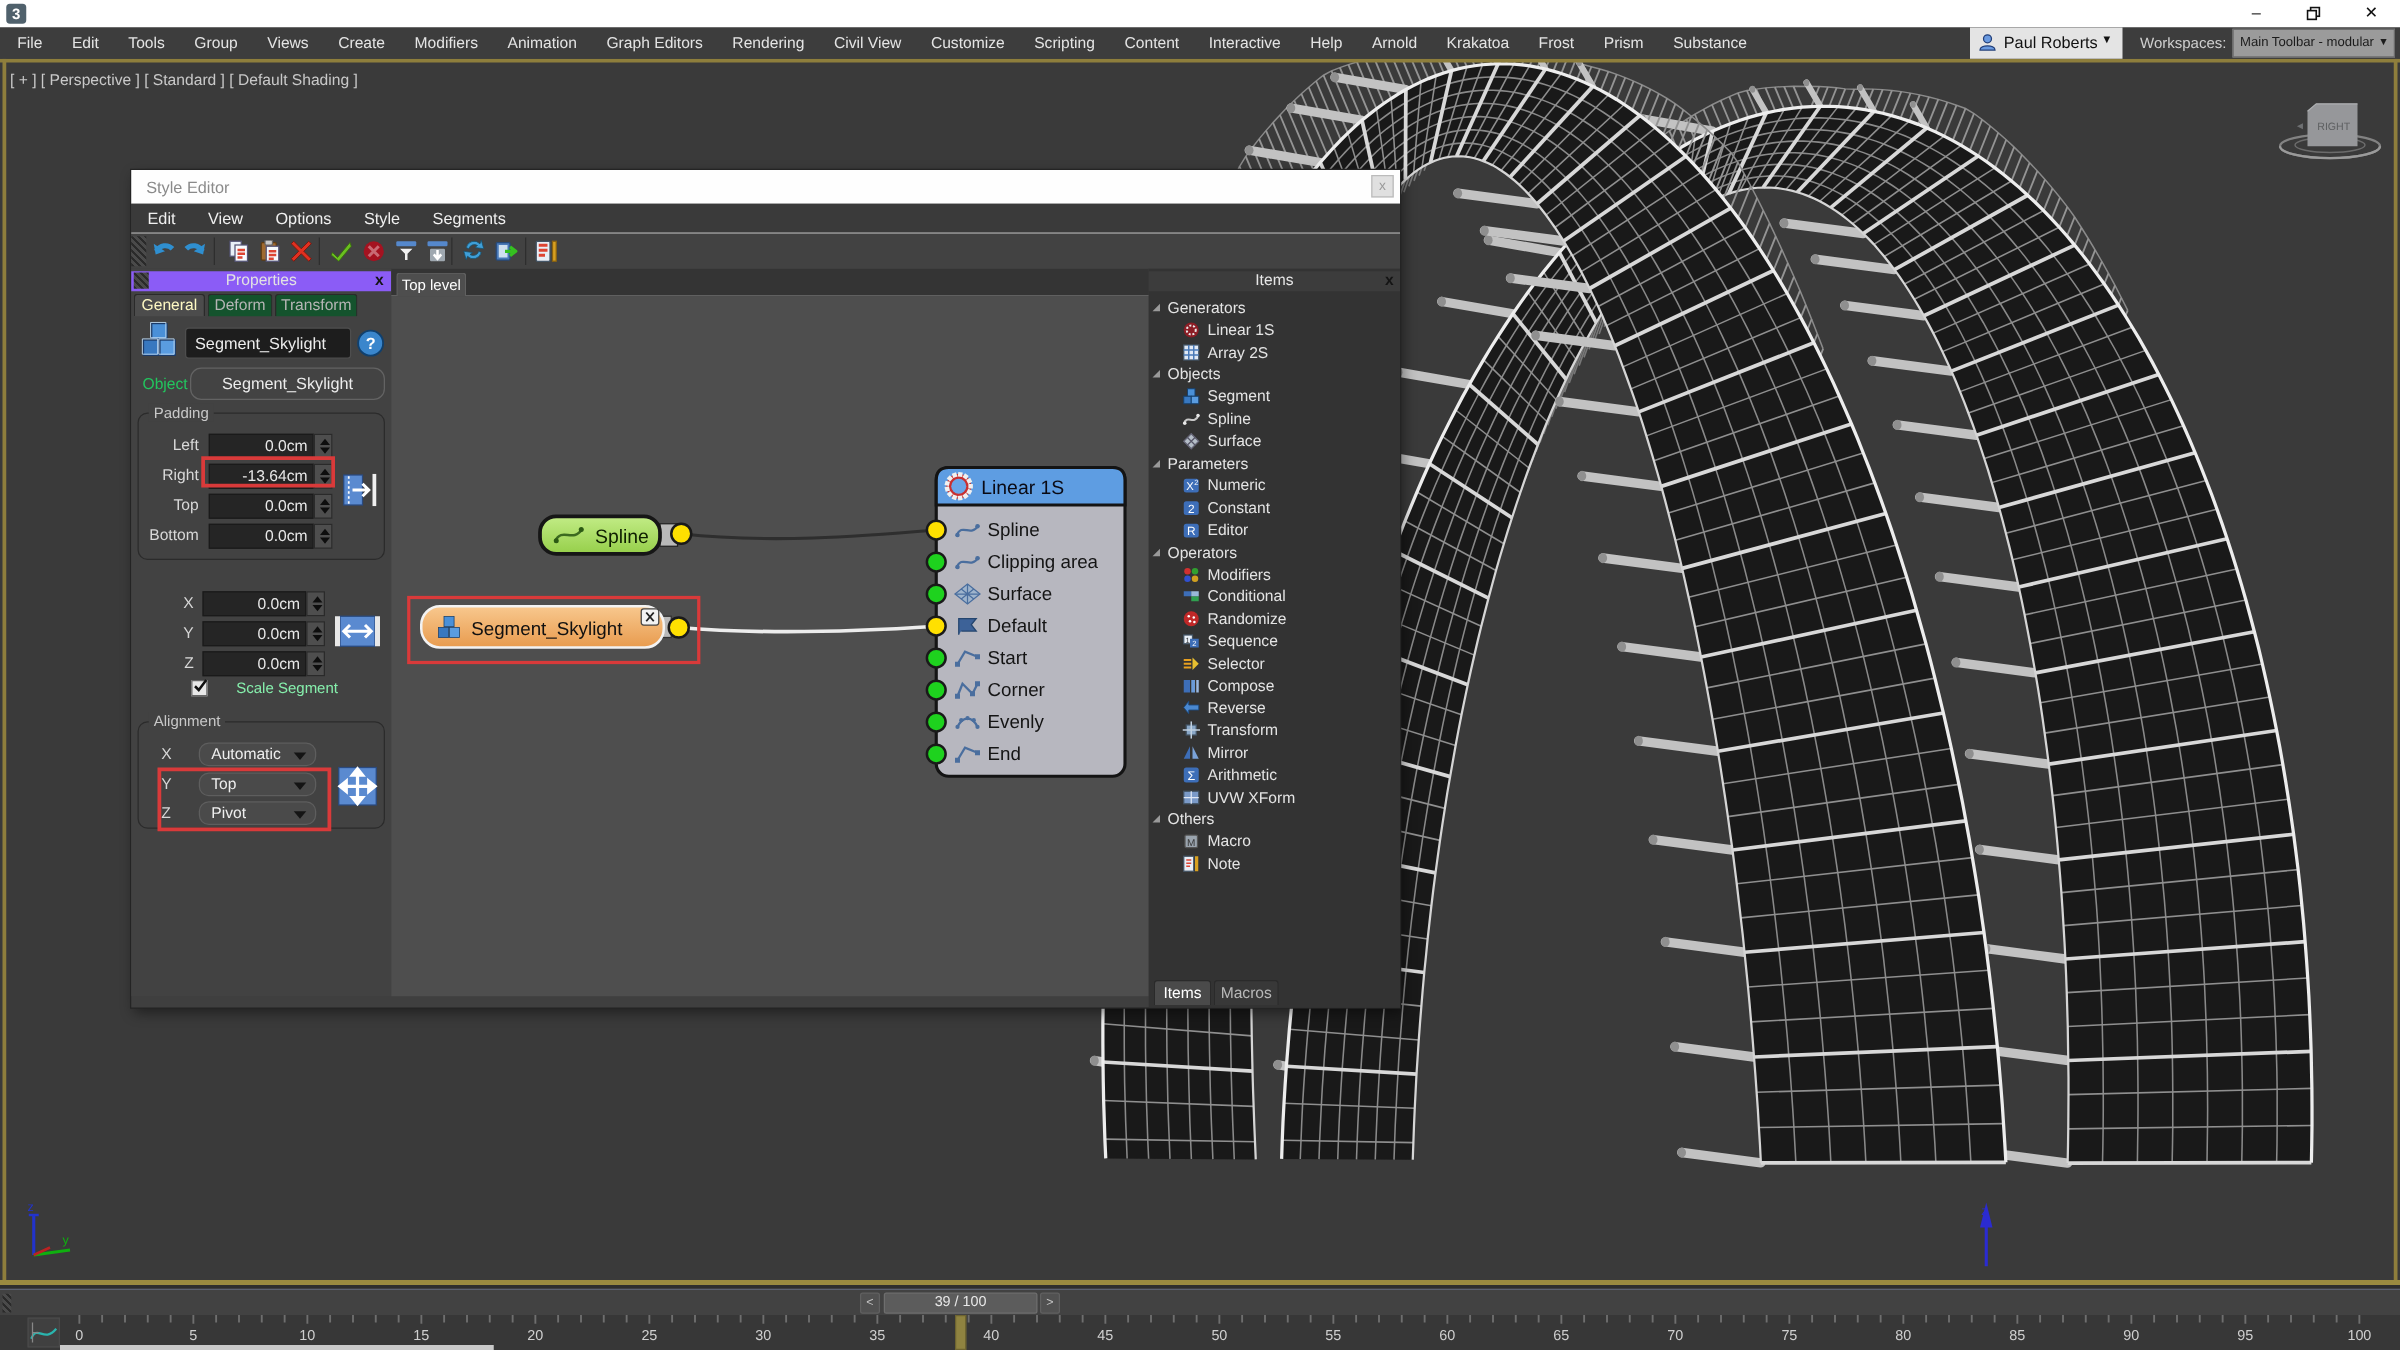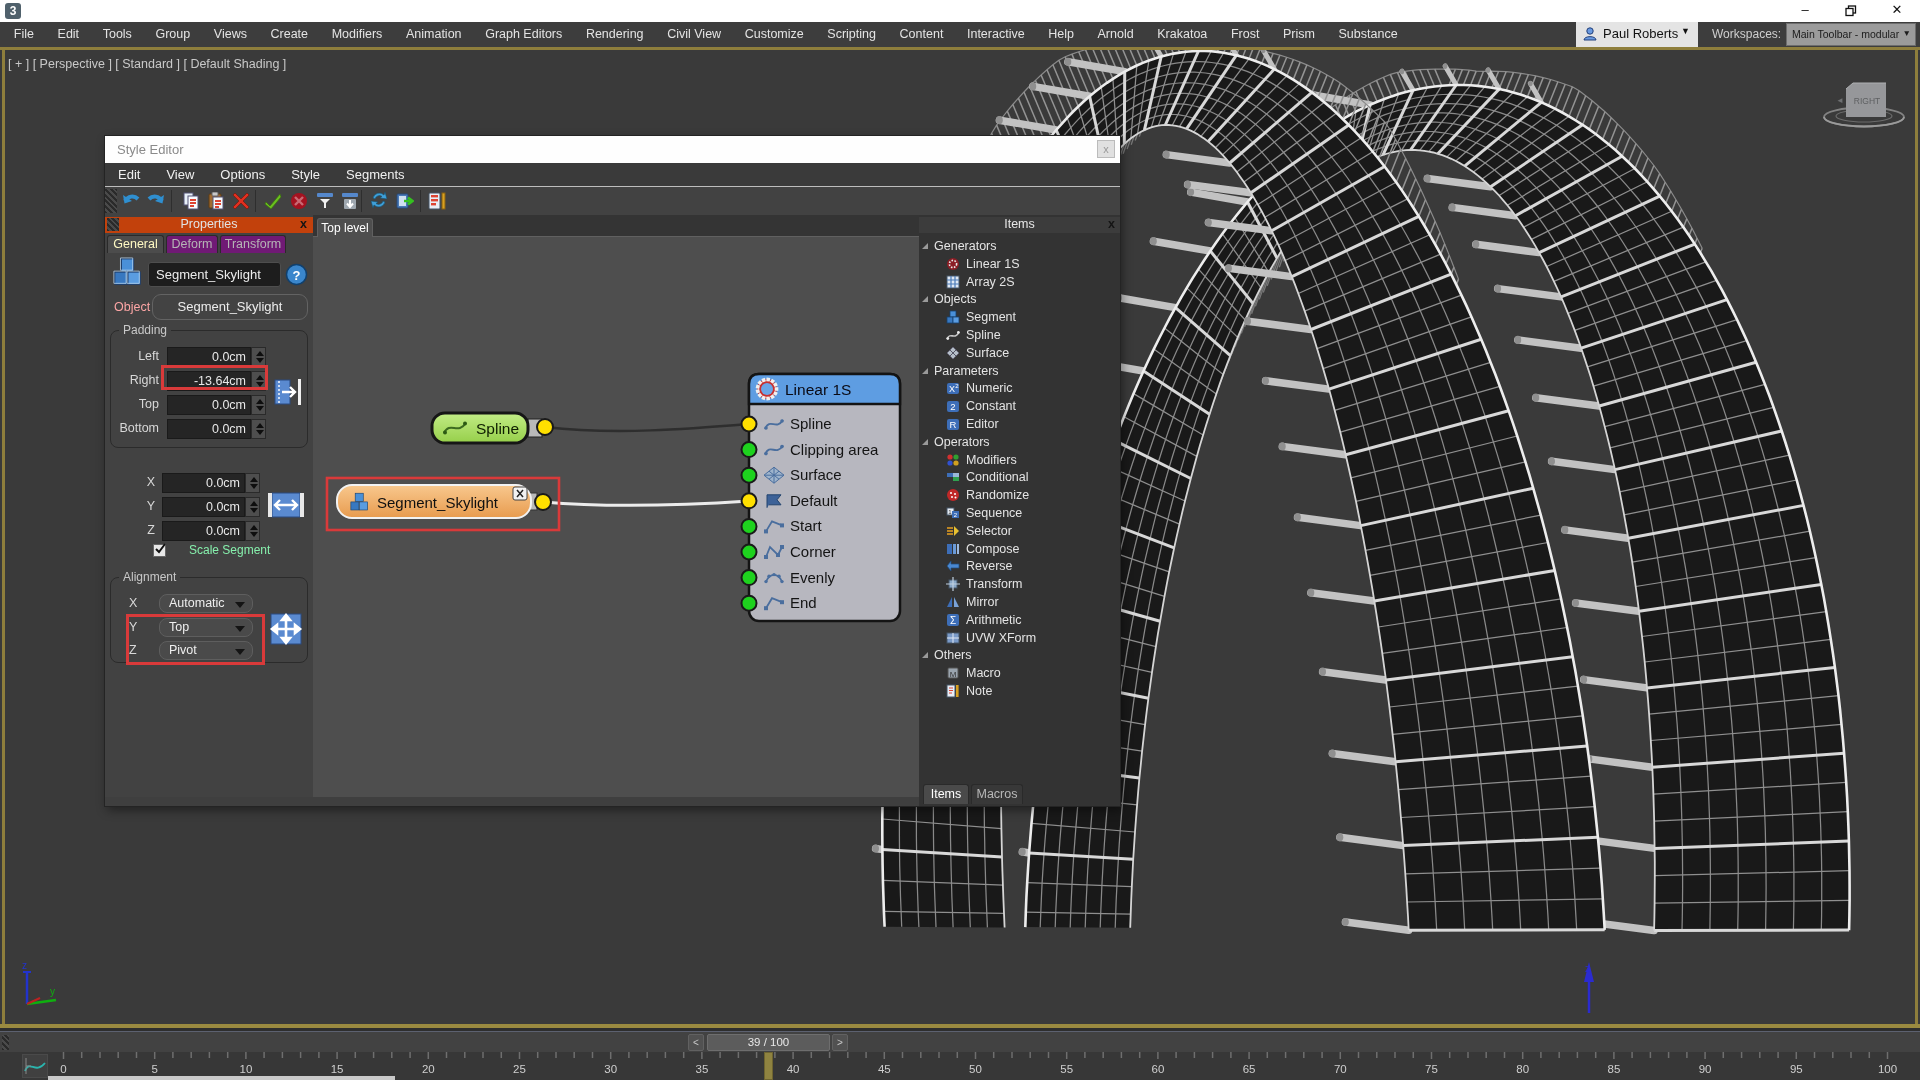--- a/index.html
+++ b/index.html
@@ -17,22 +17,22 @@
 #vplabel{position:absolute;left:8px;top:57px;color:#c9c9c9;font-size:12.5px}
 #editor{position:absolute;left:105px;top:136px;width:1015px;height:670px;background:#3f3f3f;box-shadow:0 0 0 1px #242424,2px 4px 10px rgba(0,0,0,.45)}
 #etitle{position:absolute;left:0;top:0;width:1015px;height:27px;background:#fefefe;color:#8a8a8a;font-size:13px}
 #etitle .t{position:absolute;left:12px;top:6px}
 #eclose{position:absolute;right:5px;top:4px;width:18px;height:18px;background:#e0e0e0;border:1px solid #bbb;color:#999;font-size:11px;text-align:center;line-height:16px}
 #emenu{position:absolute;left:0;top:27px;width:1015px;height:24px;background:#3a3a3a;border-bottom:1px solid #bdbdbd;color:#f0f0f0;font-size:13px}
 #emenu span{display:inline-block;padding:4px 13px 0 13px}
 #etools{position:absolute;left:0;top:51px;width:1015px;height:28px;background:#424242}
 .hatch{background-image:repeating-linear-gradient(45deg,#2a2a2a 0 2px,#4a4a4a 2px 4px)}
 #props{position:absolute;left:0;top:79px;width:208px;height:582px;background:#424242}
-#phead{position:absolute;left:0;top:2px;width:208px;height:16px;background:#c2410c;color:#e2e2e2;font-size:12.5px;text-align:center;line-height:15px}
-.ptab{position:absolute;top:20px;height:18px;background:#701a75;color:#b5b5b5;font-size:12.5px;text-align:center;line-height:17px;border:1px solid #2a2a2a;border-bottom:none;border-radius:3px 3px 0 0}
+#phead{position:absolute;left:0;top:2px;width:208px;height:16px;background:#8b5cf6;color:#e2e2e2;font-size:12.5px;text-align:center;line-height:15px}
+.ptab{position:absolute;top:20px;height:18px;background:#14532d;color:#b5b5b5;font-size:12.5px;text-align:center;line-height:17px;border:1px solid #2a2a2a;border-bottom:none;border-radius:3px 3px 0 0}
 .ptab.act{background:#4c4c4c;color:#fef9c3}
 .grp{position:absolute;border:1px solid #2b2b2b;border-radius:8px}
 .grp .glabel{position:absolute;top:-8px;left:8px;background:#424242;padding:0 4px;color:#c8c8c8;font-size:12px}
 .flabel{position:absolute;color:#d8d8d8;font-size:12.5px;text-align:right}
 .spinfield{position:absolute;height:20px;background:#252525;border:1px solid #1a1a1a;color:#e8e8e8;font-size:12.5px;text-align:right;line-height:18px;padding-right:4px}
 .spinner{position:absolute;width:15px;height:20px;background:#4e4e4e;border:1px solid #2a2a2a}
 .spinner:before{content:"";position:absolute;left:3.5px;top:3px;border-left:4px solid transparent;border-right:4px solid transparent;border-bottom:5px solid #0e0e0e}
 .spinner:after{content:"";position:absolute;left:3.5px;bottom:3px;border-left:4px solid transparent;border-right:4px solid transparent;border-top:5px solid #0e0e0e}
 .redbox{position:absolute;border:3px solid #d93a3a}
 .drop{position:absolute;height:19px;background:#4a4a4a;border:1px solid #5e5e5e;border-radius:8px;color:#eee;font-size:12.5px;line-height:17px;padding-left:9px}
@@ -765,21 +765,21 @@
         <rect x="3" y="16" width="13" height="13" fill="#3878c0"></rect>
         <rect x="17" y="16" width="13" height="13" fill="#5a9ce0"></rect>
       </g>
       <path d="M10 2 L23 2 L23 15 L10 15 Z M3 16 L16 16 L16 29 L3 29 Z M17 16 L30 16 L30 29 L17 29 Z" fill="none" stroke="#bcd8f0" stroke-width="0.8" transform="translate(-1,-1)"></path>
     </svg>
     <div class="abs" style="left:43px;top:126px;width:133px;height:25px;background:#1d1d1d;border:1px solid #4e4e4e;border-radius:3px;color:#ececec;font-size:13px;line-height:23px;padding-left:7px">Segment_Skylight</div>
     <svg class="abs" style="left:180px;top:127px" width="23" height="23" viewBox="0 0 23 23">
       <circle cx="11.5" cy="11.5" r="10" fill="#3a86cc" stroke="#10406e" stroke-width="1.5"></circle>
       <text x="11.5" y="16.5" font-size="13" font-weight="bold" fill="#fff" text-anchor="middle" font-family="Liberation Sans">?</text>
     </svg>
-    <div class="abs" style="left:9px;top:164px;color:#fca5a5;font-size:12.5px">Object</div>
+    <div class="abs" style="left:9px;top:164px;color:#22c55e;font-size:12.5px">Object</div>
     <div class="abs" style="left:47px;top:158px;width:156px;height:26px;background:#434343;border:1.5px solid #636363;border-radius:9px;color:#ececec;font-size:13px;text-align:center;line-height:23px">Segment_Skylight</div>
     <div class="grp" style="left:5px;top:194px;width:198px;height:118px">
       <span class="glabel">Padding</span>
     </div>
     <div class="flabel" style="left:9px;top:213px;width:45px">Left</div>
     <div class="spinfield" style="left:62px;top:211px;width:84px">0.0cm</div>
     <div class="spinner" style="left:146px;top:211px"></div>
     <div class="flabel" style="left:9px;top:237px;width:45px">Right</div>
     <div class="spinfield" style="left:62px;top:235px;width:84px">-13.64cm</div>
     <div class="spinner" style="left:146px;top:235px"></div>

